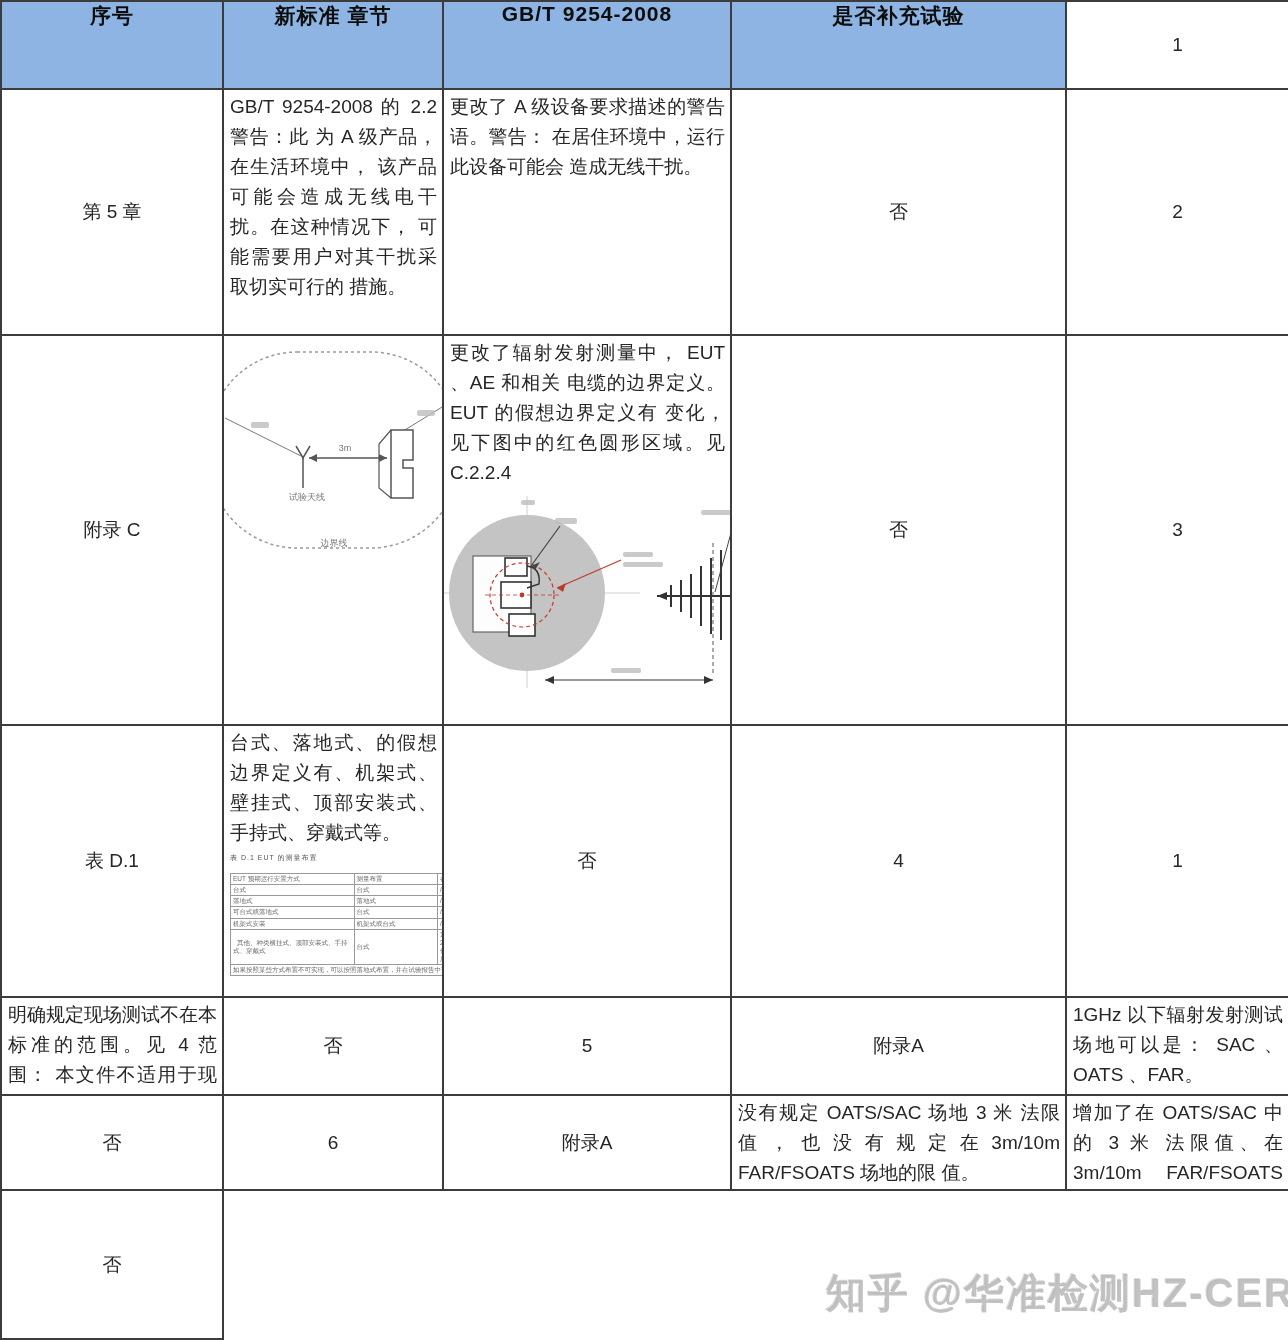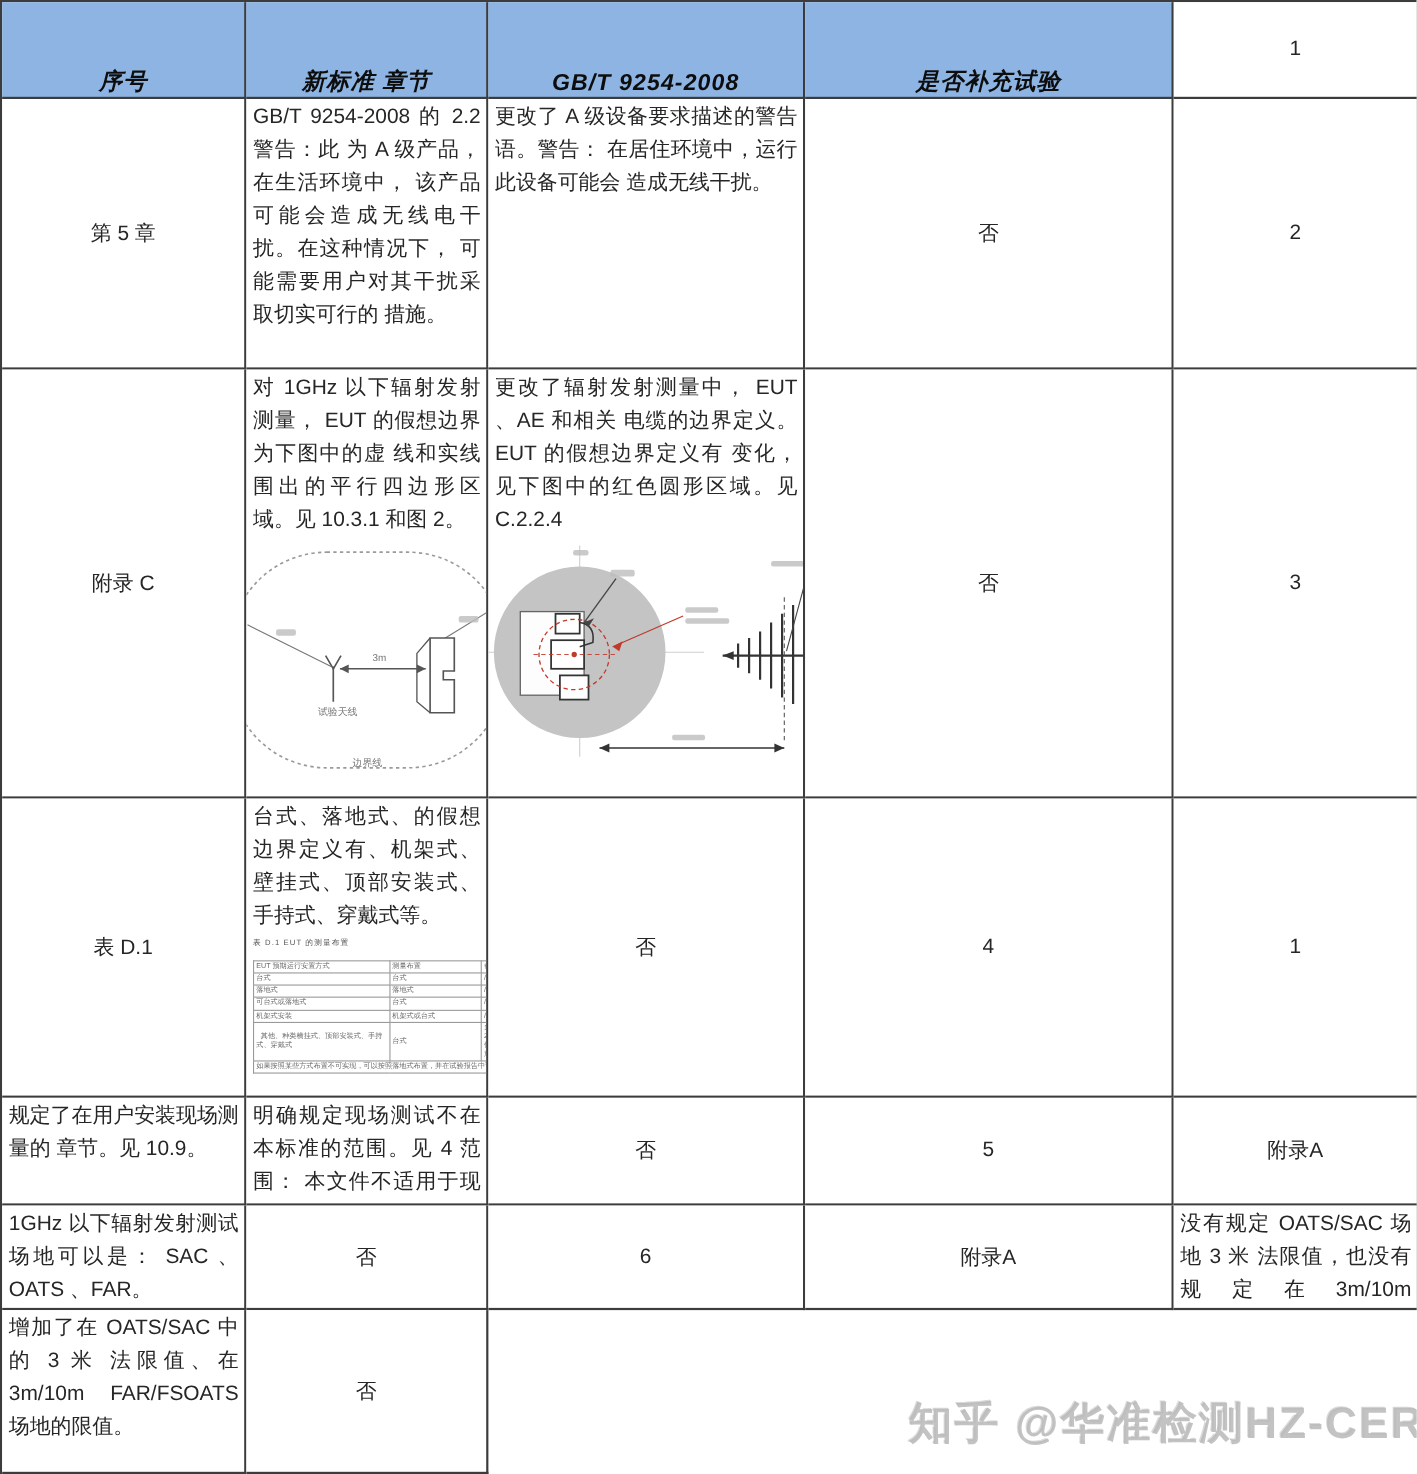--- a/index.html
+++ b/index.html
@@ -10,22 +10,22 @@
     display:grid;box-sizing:border-box;
     grid-template-columns:222px 220px 288px 335px 223px;
     grid-template-rows:88px 246px 390px 272px 98px 95px 1fr;
     border-top:2px solid #3c3c3c;border-left:2px solid #3c3c3c;
   }
   .cell{
     box-sizing:border-box;border-right:2px solid #3c3c3c;border-bottom:2px solid #3c3c3c;
     background:#fff;overflow:hidden;
   }
   .hdr{
-    background:#8db4e2;display:flex;align-items:flex-end;justify-content:center;
-    font-weight:bold;font-size:21px;color:#0d0d0d;letter-spacing:1px;font-style:italic;
+    background:#8db4e2;display:flex;align-items:flex-start;justify-content:center;
+    font-weight:bold;font-size:21px;color:#0d0d0d;letter-spacing:1px;
   }
   .cen{display:flex;align-items:center;justify-content:center;font-size:19px;color:#262626;}
   .txt{
     padding:2px 5px 2px 6px;font-size:19px;line-height:1.58;color:#262626;
     text-align:justify;text-align-last:left;display:flex;flex-direction:column;
   }
   .txt p{margin:0;}
   .fig{flex:0 0 auto;align-self:center;}
   .smudge{fill:#bdbdbd;opacity:.8;}
   .mini{
@@ -77,21 +77,20 @@
         <span>否</span>
       </div>
 
     <div class="cell cen">
         <span>2</span>
       </div>
     <div class="cell cen">
         <span>附录 C</span>
       </div>
     <div class="cell txt">
-      <p>对 1GHz 以下辐射发射测量， EUT 的假想边界为下图中的虚 线和实线围出的平行四边形区 域。见 10.3.1 和图 2。</p>
       <svg class="fig" width="278" height="228" viewBox="0 0 278 228">
         <rect x="14" y="14" width="250" height="196" rx="88" ry="88" fill="none" stroke="#9a9a9a" stroke-width="1.5" stroke-dasharray="3,3"></rect>
 
         <line x1="108" y1="118" x2="108" y2="150" stroke="#555" stroke-width="1.5"></line>
         <path d="M101,108 L108,120 L115,108" fill="none" stroke="#555" stroke-width="1.5"></path>
 
         <line x1="114" y1="120" x2="192" y2="120" stroke="#555" stroke-width="1.3"></line>
         <path d="M114,120 l8,-4 v8 z" fill="#555"></path>
         <path d="M192,120 l-8,-4 v8 z" fill="#555"></path>
         <text x="150" y="113" font-size="9" fill="#777" text-anchor="middle">3m</text>
@@ -210,23 +209,20 @@
         <span>否</span>
       </div>
 
     <div class="cell cen">
         <span>4</span>
       </div>
     <div class="cell cen">
         <span>1</span>
       </div>
     <div class="cell txt">
-        <p>规定了在用户安装现场测量的 章节。见 10.9。</p>
-      </div>
-    <div class="cell txt">
         <p>明确规定现场测试不在本标准的范围。见 4 范围： 本文件不适用于现场试验。</p>
       </div>
     <div class="cell cen">
         <span>否</span>
       </div>
 
     <div class="cell cen">
         <span>5</span>
       </div>
     <div class="cell cen">

